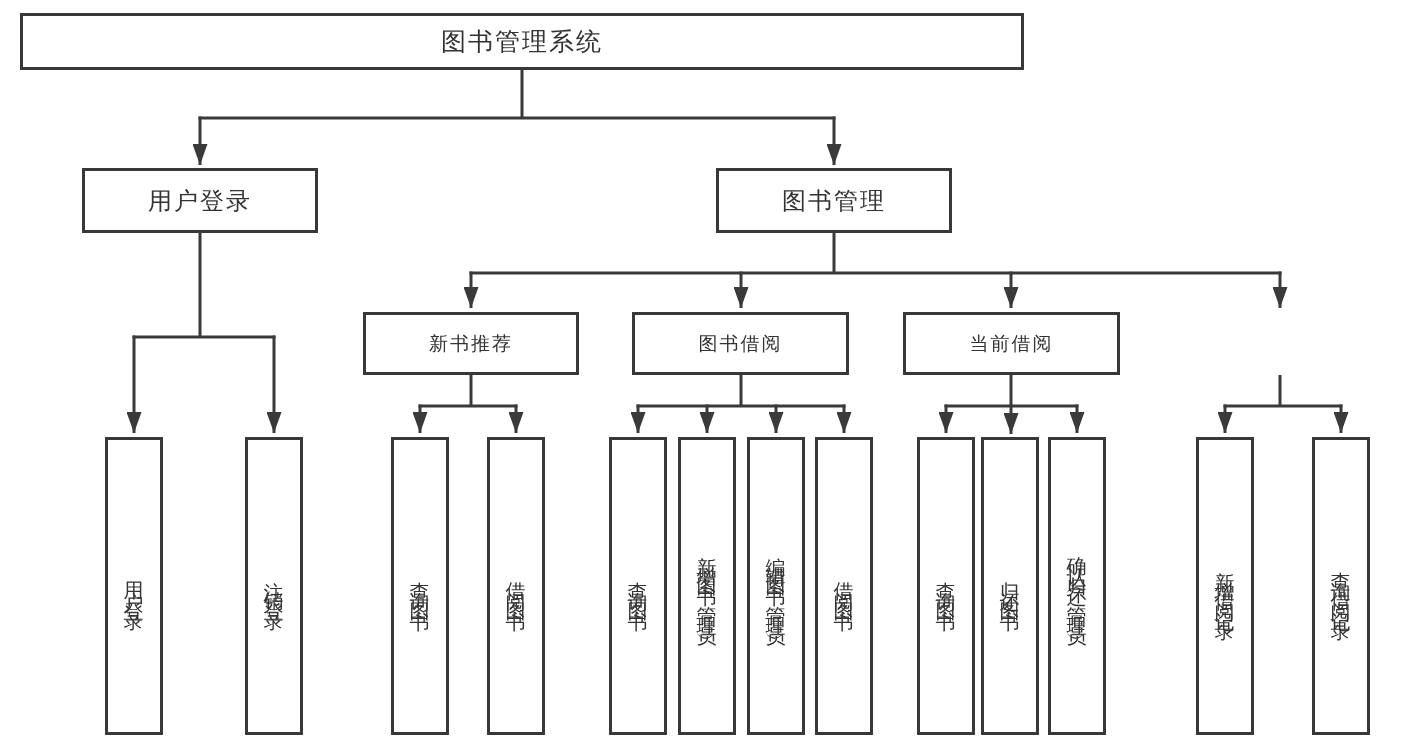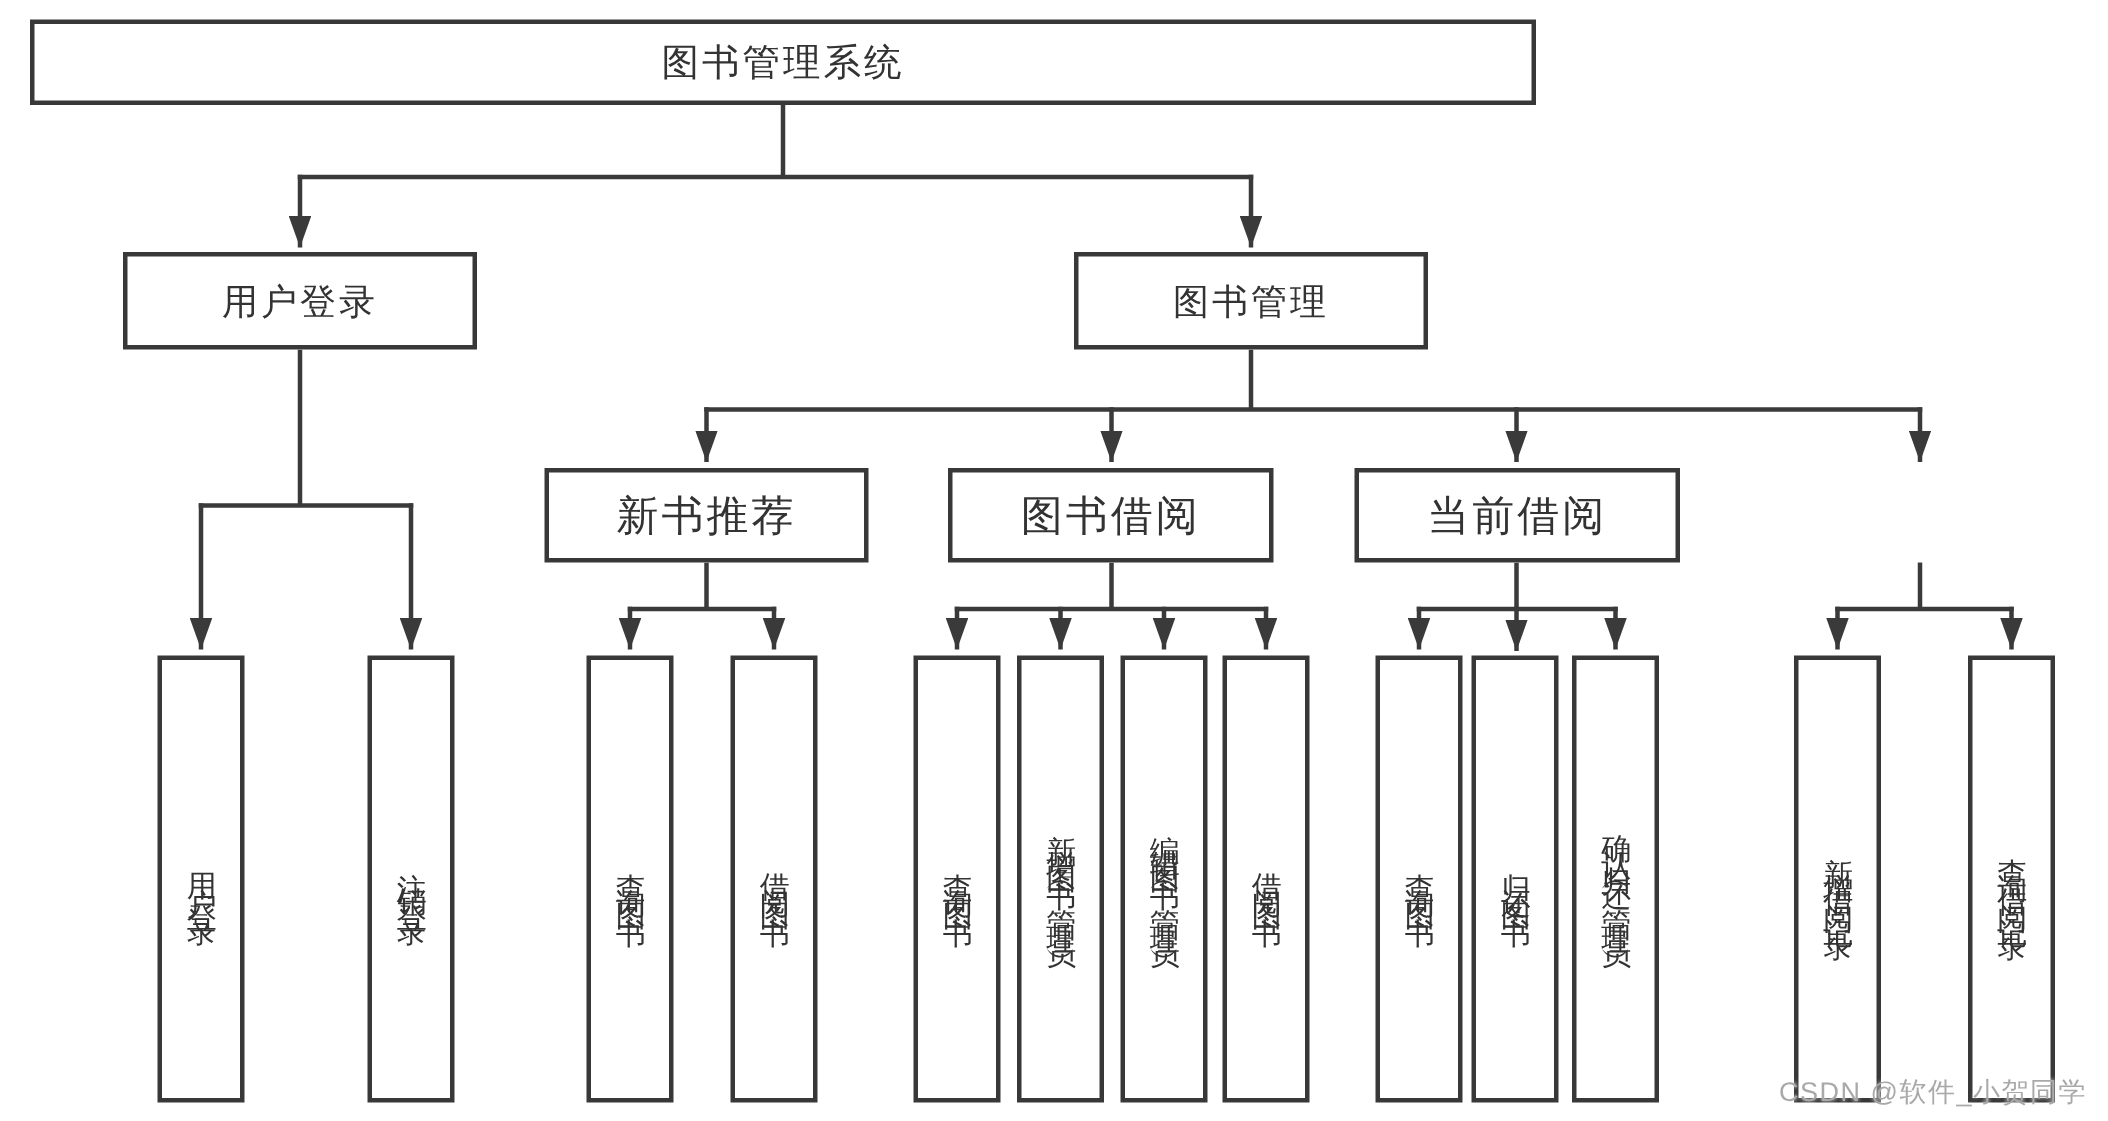--- a/index.html
+++ b/index.html
@@ -1,29 +1,29 @@
 <!DOCTYPE html>
 <html><head>
 <meta charset="utf-8">
 <style>
   html,body{margin:0;padding:0;background:#ffffff;}
   .stage{
     position:relative;width:1405px;height:747px;background:#ffffff;
-    font-family:Liberation Sans, sans-serif;overflow:hidden;
+    font-family:Liberation Serif, serif;overflow:hidden;
   }
   svg.wires{position:absolute;left:0;top:0;width:1405px;height:747px;}
   .ln{stroke:#3a3a3a;stroke-width:3;fill:none;}
   .box{
     position:absolute;box-sizing:border-box;border:3px solid #383838;background:#ffffff;
     display:flex;align-items:center;justify-content:center;color:#333333;z-index:2;
   }
   .hbox span{white-space:nowrap;letter-spacing:2px;}
   .root span{font-size:25px;}
   .l2 span{font-size:24px;}
-  .l3 span{font-size:28px;}
+  .l3 span{font-size:19px;}
   .leaf span{
     writing-mode:vertical-rl;text-orientation:mixed;
     font-size:20px;line-height:1;letter-spacing:10px;white-space:nowrap;
   }
   .watermark{
     position:absolute;left:1186px;top:716px;z-index:3;
     font-size:18px;color:#a9a9a9;letter-spacing:1px;white-space:nowrap;
     text-shadow:0 0 3px rgba(255,255,255,.95);
   }
 </style>
@@ -152,15 +152,14 @@
     <span>确认归还（管理员）</span>
   </div>
 
   <div class="box leaf" style="left:1196px;top:437px;width:58px;height:298px">
     <span>新增借阅记录</span>
   </div>
   <div class="box leaf" style="left:1312px;top:437px;width:58px;height:298px">
     <span>查询借阅记录</span>
   </div>
 
-  <div class="watermark">CSDN @软件_小贺同学</div>
 
 </div>
 
 </body></html>

